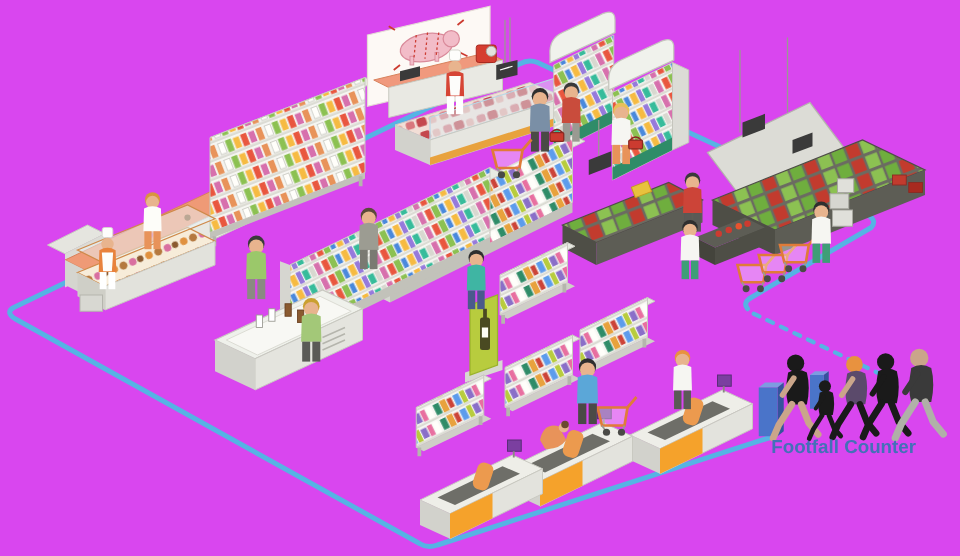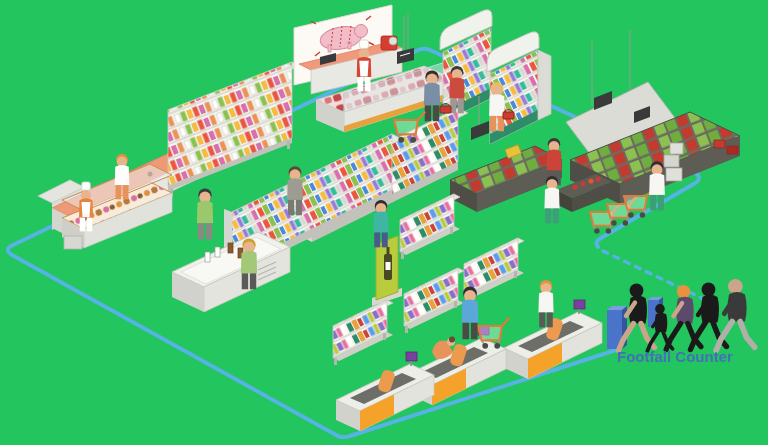--- a/index.html
+++ b/index.html
@@ -1,16 +1,16 @@
 <!DOCTYPE html>
 <html style="--perimeter: #56b3e4; --label_text: #4470b8; --device_front: #4a74c9; --device_side: #35549c; --device_top: #7d9ce0; --checkout_accent: #f5a22b; --cooler_trim: #2f8c68; --wine_sign: #b8cc3e; --deli_top: #ef9a76;"><head>
 <meta charset="utf-8">
 <style>
   html,body{margin:0;padding:0;background:#fff;}
-  #stage{position:relative;width:768px;height:445px;background:#22c55e;overflow:hidden;
+  #stage{position:relative;width:768px;height:445px;background:#d946ef;overflow:hidden;
          font-family:"Liberation Sans",sans-serif;}
   svg{position:absolute;left:0;top:0;}
   text.footfall{font-family:"Liberation Sans",sans-serif;font-weight:bold;font-size:15px;
                 fill:var(--label_text,#4470b8);}
   .perim{stroke:var(--perimeter,#56b3e4);stroke-width:4;fill:none;
          stroke-linecap:round;stroke-linejoin:round;}
   .perim-dash{stroke:var(--perimeter,#56b3e4);stroke-width:3.4;fill:none;
          stroke-linecap:round;stroke-dasharray:5 7;}
 </style>
 </head>

